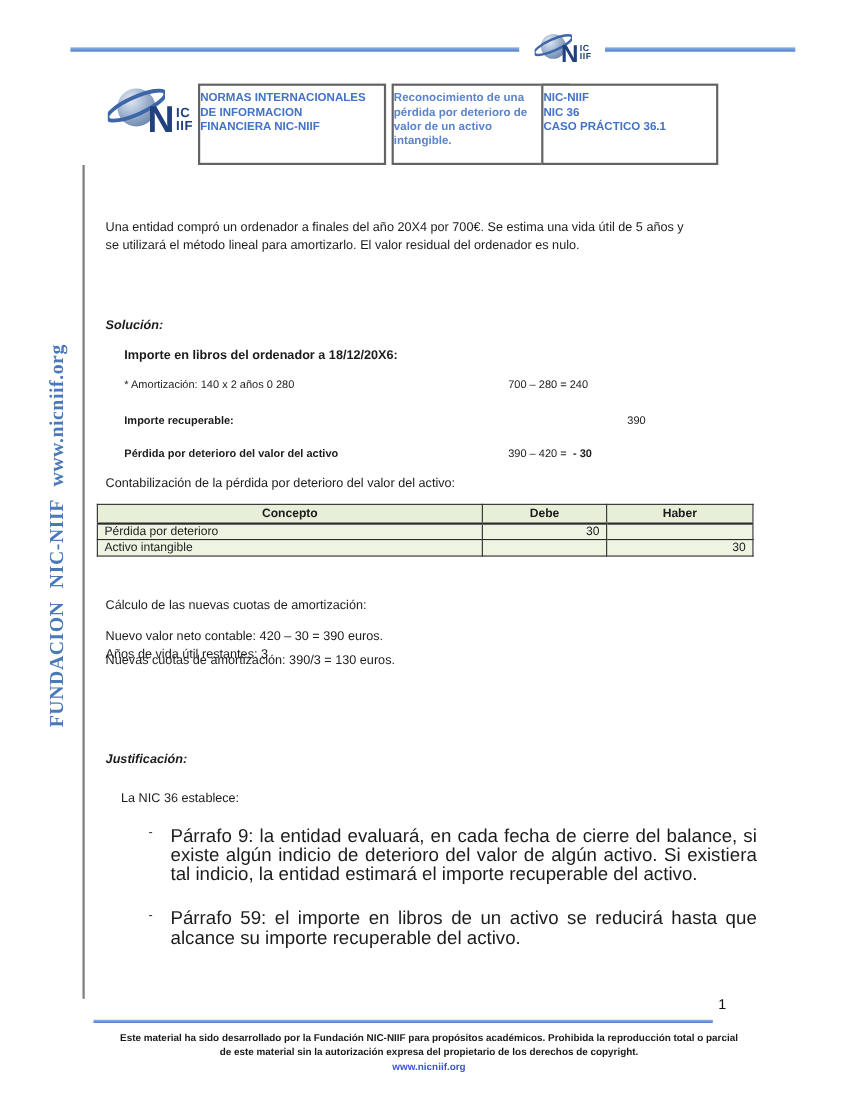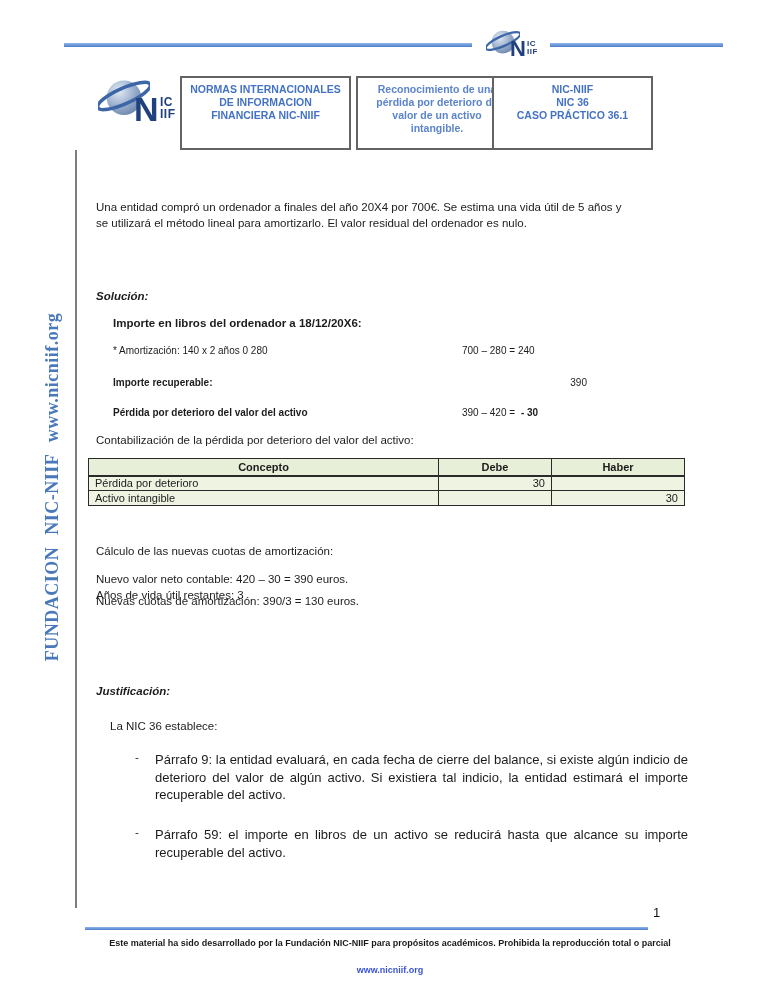--- a/index.html
+++ b/index.html
@@ -19,21 +19,21 @@
   .logo-top .planet{left:0px;top:2px;width:34px;height:34px;}
   .logo-top .n{left:24px;top:16px;font-size:22px;}
   .logo-top .stack{left:41px;top:18px;font-size:8px;letter-spacing:0.5px;}
   .logo-left{left:98px;top:70px;width:88px;height:60px;}
   .logo-left .planet{left:0px;top:0px;width:52px;height:52px;}
   .logo-left .n{left:36px;top:22px;font-size:34px;}
   .logo-left .stack{left:62px;top:26px;font-size:12px;letter-spacing:0.5px;}
   
   .hbox{
     position:absolute;top:76px;height:74px;border:2px solid #636363;background:#ffffff;
-    box-sizing:border-box;text-align:center;padding-top:5px;
+    box-sizing:border-box;text-align:left;padding-top:5px;
     font-weight:bold;font-size:10.5px;line-height:13px;color:#4472c4;white-space:pre-line;
   }
   .hbox-1{left:180px;width:171px;}
   .hbox-2{left:356px;width:162px;color:#5b84cd;}
   .hbox-3{left:492px;width:161px;}
   
   .sidebar-text{
     position:absolute;left:52px;top:487px;transform:translate(-50%,-50%) rotate(-90deg);
     white-space:nowrap;font-family:"Liberation Serif",serif;font-weight:bold;
     font-size:18px;color:#4a79ba;word-spacing:7px;letter-spacing:0.5px;
@@ -57,21 +57,21 @@
   table.journal th{height:17px;background:#e8efd9;font-weight:bold;text-align:center;border-bottom-width:2.4px;}
   table.journal td{height:15px;background:#eef3e2;}
   table.journal td.num{text-align:right;}
   .col-concepto{width:350px;}
   .col-debe{width:113px;}
   .col-haber{width:133px;}
   
   .bullet{position:absolute;left:135px;width:553px;}
   .bullet .marker{position:absolute;left:0;top:0;font-size:11.5px;}
   .bullet .btxt{
-    display:block;margin-left:20px;font-size:13px;line-height:17.5px;
+    display:block;margin-left:20px;font-size:17px;line-height:17.5px;
     text-align:justify;
   }
   
   .rule-footer{left:85px;top:927px;width:563px;height:3px;}
   .page-number{position:absolute;left:653px;top:905px;font-size:13px;color:#111;}
   .footer-text{
     position:absolute;left:70px;top:937px;width:640px;text-align:center;
     font-size:9px;font-weight:bold;line-height:13px;color:#1a1a1a;
   }
   .footer-link{color:#3a55d6;text-decoration:none;display:inline-block;margin-top:1px;}
@@ -199,17 +199,17 @@
   </div>
   <div class="bullet" style="top:826px;">
     <span class="marker">-</span>
     <span class="btxt">Párrafo 59: el importe en libros de un activo se reducirá hasta que alcance su importe recuperable del activo.</span>
   </div>
 
   <div class="page-number">1</div>
   <div class="rule rule-footer"></div>
   <div class="footer-text">
     <span>Este material ha sido desarrollado por la Fundación NIC-NIIF para propósitos académicos. Prohibida la reproducción total o parcial</span><br>
-    <br>
+    <span>de este material sin la autorización expresa del propietario de los derechos de copyright.</span><br>
     <a href="#" class="footer-link">www.nicniif.org</a>
   </div>
 
 </div>
 
 </body></html>

